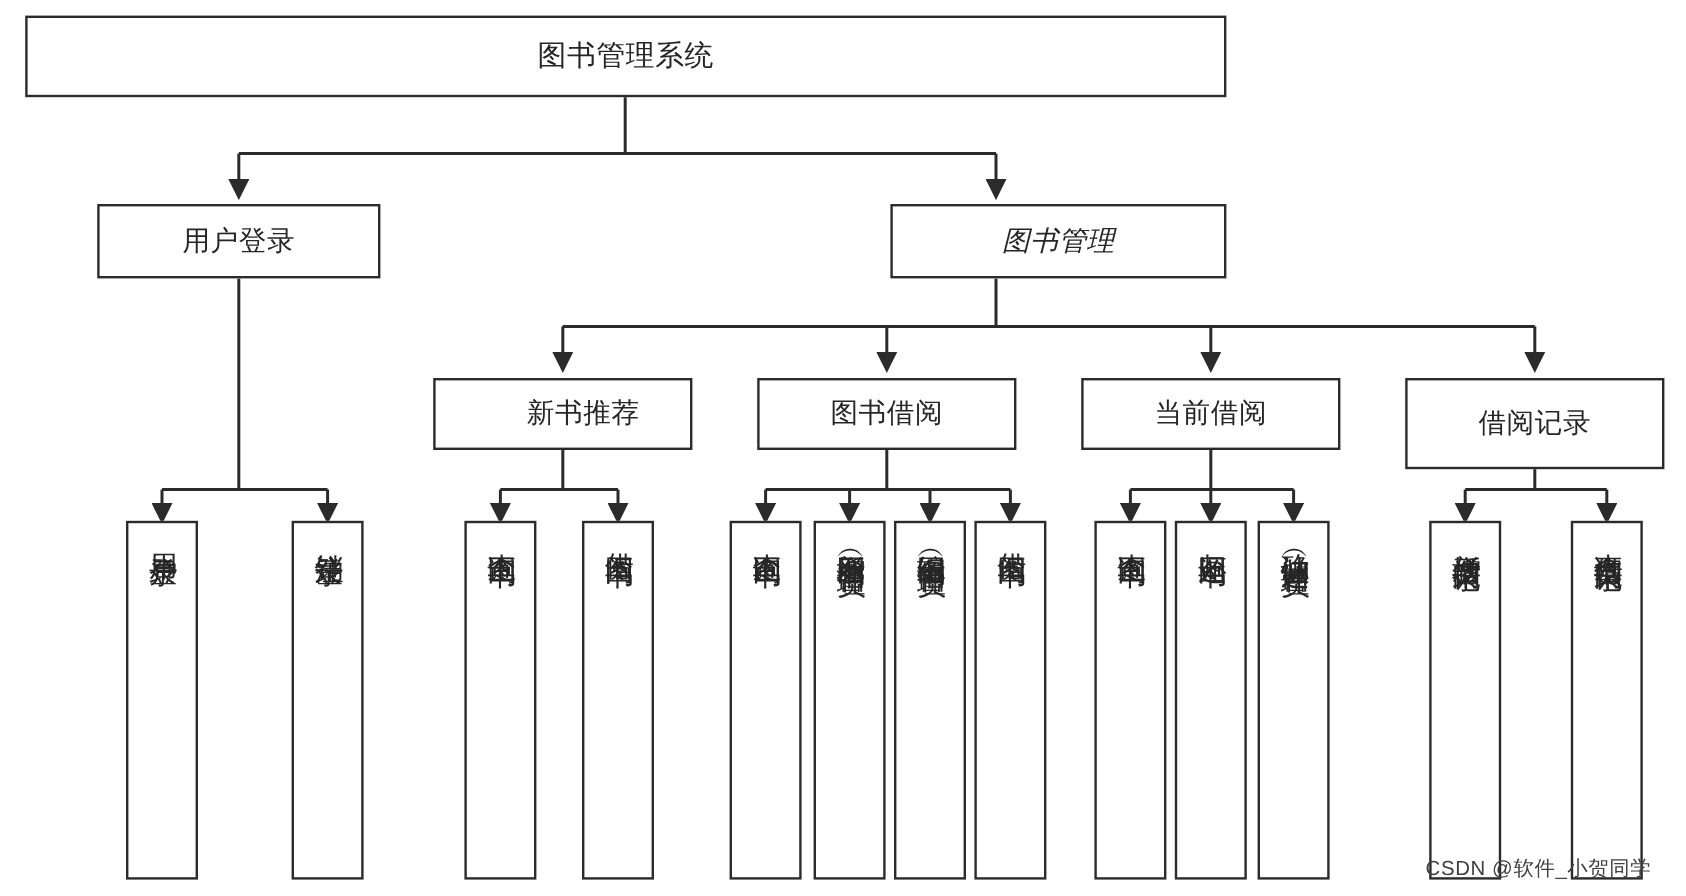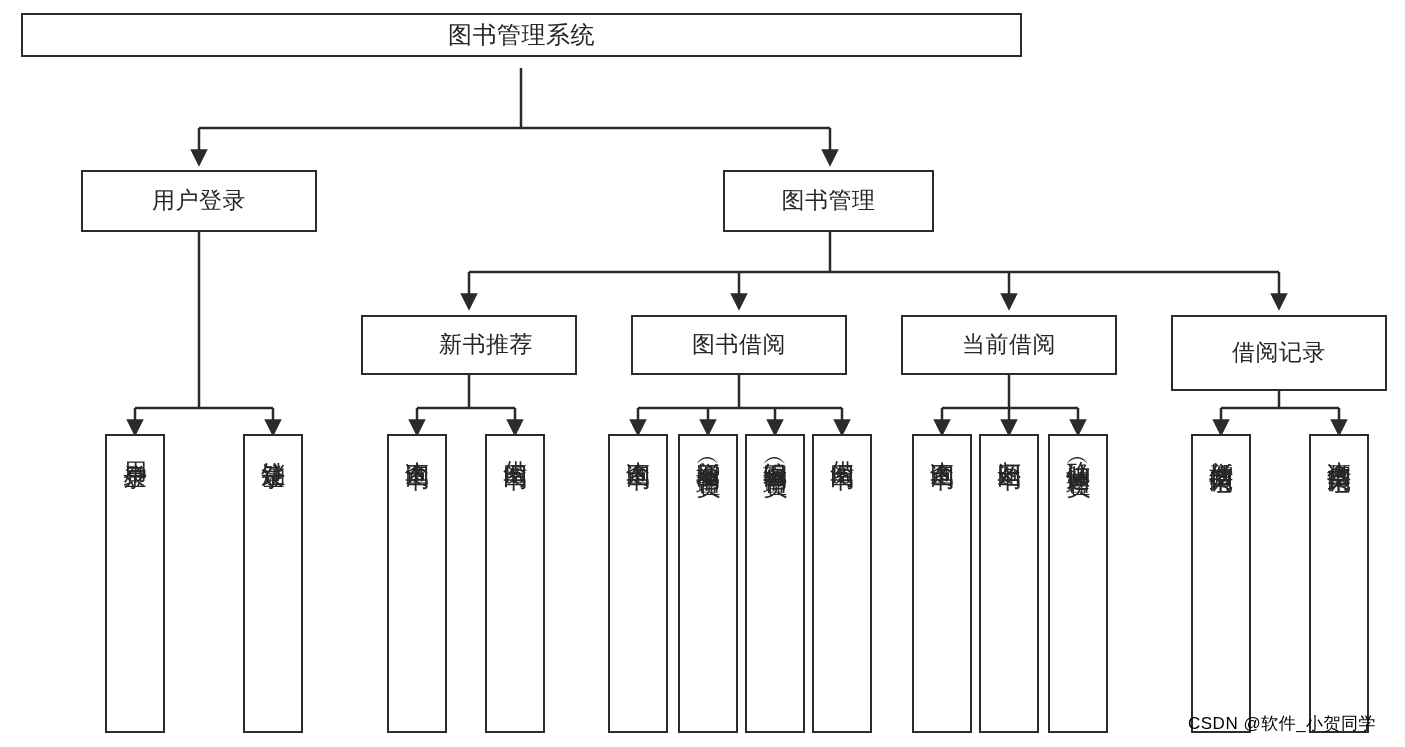--- a/index.html
+++ b/index.html
@@ -62,21 +62,21 @@
     font-size: 24px;
     line-height: 1.02;
     letter-spacing: 2px;
     white-space: nowrap;
   }
   .watermark {
     position: absolute;
     left: 1188px;
     top: 712px;
     font-size: 17px;
-    color: #000000;
+    color: #404040;
     white-space: nowrap;
     z-index: 3;
     letter-spacing: 0.5px;
   }
 </style>
 </head>
 <body>
 
 <div id="canvas">
 
@@ -123,29 +123,29 @@
       <path d="M 1009 408 L 1009 428" marker-end="url(#arrow)"></path>
       <path d="M 1078 408 L 1078 428" marker-end="url(#arrow)"></path>
 
       <path d="M 1279 375 L 1279 408"></path>
       <path d="M 1221 408 L 1339 408"></path>
       <path d="M 1221 408 L 1221 428" marker-end="url(#arrow)"></path>
       <path d="M 1339 408 L 1339 428" marker-end="url(#arrow)"></path>
     </g>
   </svg>
 
-  <div class="node horiz root" style="left:21px; top:13px; width:1001px; height:44px;">
+  <div class="node horiz root" style="left:21px; top:13px; width:1001px; height:68px;">
     <span class="label">图书管理系统</span>
   </div>
 
   <div class="node horiz" style="left:81px; top:170px; width:236px; height:62px;">
     <span class="label">用户登录</span>
   </div>
 
-  <div class="node horiz" style="left:723px; top:170px; width:211px; height:62px;">
+  <div class="node horiz" style="left:742px; top:170px; width:280px; height:62px;font-style:italic;">
     <span class="label">图书管理</span>
   </div>
 
   <div class="node horiz" style="left:361px; top:315px; width:216px; height:60px;padding-left:34px;">
     <span class="label">新书推荐</span>
   </div>
 
   <div class="node horiz" style="left:631px; top:315px; width:216px; height:60px;">
     <span class="label">图书借阅</span>
   </div>

